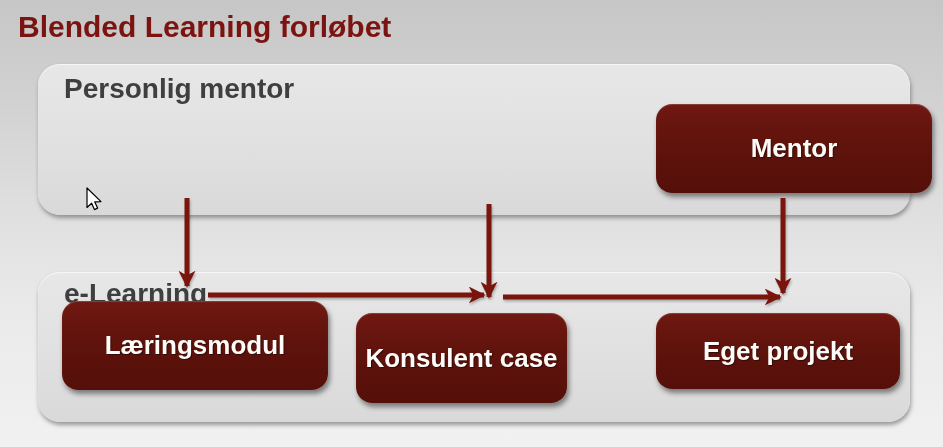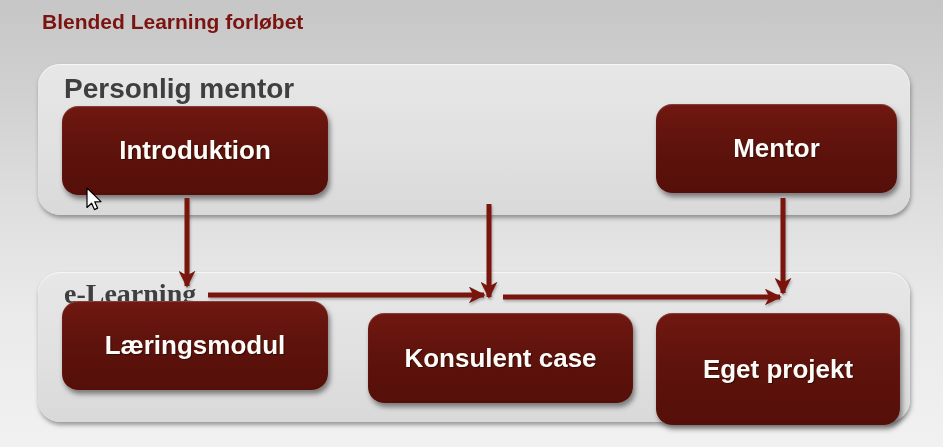--- a/index.html
+++ b/index.html
@@ -12,66 +12,65 @@
     position: relative;
     width: 943px;
     height: 447px;
     background: linear-gradient(180deg, #c6c6c6 0%, #d0d0d0 20%, #dedede 45%, #eaeaea 70%, #f1f1f1 100%);
     overflow: hidden;
   }
   .page-title {
     position: absolute;
     left: 18px;
     top: 10px;
-    font-size: 21px;
+    font-size: 30px;
     font-weight: bold;
     color: #7b1410;
     letter-spacing: 0px;
-    margin-left: 24px;
   }
   .band {
     position: absolute;
     left: 38px;
     width: 872px;
     border-radius: 22px;
     background: linear-gradient(180deg, #e7e7e7 0%, #e0e0e0 60%, #d9d9d9 100%);
     box-shadow: 1px 3px 4px rgba(80,80,80,0.55), inset 0 1px 1px rgba(255,255,255,0.7);
   }
   .band-top { top: 64px; height: 151px; }
   .band-bottom { top: 272px; height: 150px; }
   .band-label {
     position: absolute;
     left: 26px;
     top: 9px;
     font-size: 28px;
     font-weight: bold;
     color: #3f3f3f;
   }
-  .band-bottom .band-label { top: 6px; font-family: Liberation Serif, serif; }
+  .band-bottom .band-label { top: 6px; }
   .redbox {
     position: absolute;
     border-radius: 16px;
     background: linear-gradient(180deg, #701811 0%, #5f130c 45%, #550f09 100%);
     box-shadow: 2px 4px 5px rgba(70,70,70,0.65), inset 0 1px 1px rgba(255,255,255,0.18);
     display: flex;
     align-items: center;
     justify-content: center;
   }
   .redbox .box-label {
     color: #fdfcf8;
     font-size: 26px;
     font-weight: bold;
     text-shadow: 1px 1px 1px rgba(0,0,0,0.45);
     white-space: nowrap;
   }
   .box-introduktion   { left: 62px;  top: 106px; width: 266px; height: 89px; }
-  .box-mentor         { left: 656px; top: 104px; width: 241px; height: 89px; }
+  .box-mentor         { left: 656px; top: 104px; width: 276px; height: 89px; }
   .box-laeringsmodul  { left: 62px;  top: 301px; width: 266px; height: 89px; }
-  .box-konsulent-case { left: 356px; top: 313px; width: 265px; height: 90px; margin-left: 12px; }
-  .box-eget-projekt   { left: 656px; top: 313px; width: 244px; height: 112px; }
+  .box-konsulent-case { left: 356px; top: 313px; width: 211px; height: 90px; }
+  .box-eget-projekt   { left: 656px; top: 313px; width: 244px; height: 76px; }
   .arrows-layer {
     position: absolute;
     left: 0; top: 0;
     width: 943px; height: 447px;
     pointer-events: none;
     filter: drop-shadow(1px 2px 1px rgba(60,60,60,0.35));
   }
   .cursor-layer {
     position: absolute;
     left: 86px; top: 187px;
@@ -87,23 +86,20 @@
   <div class="page-title">Blended Learning forløbet</div>
 
   <div class="band band-top">
     <div class="band-label">Personlig mentor</div>
   </div>
 
   <div class="band band-bottom">
     <div class="band-label">e-Learning</div>
   </div>
 
-  <div class="redbox box-introduktion">
-    <span class="box-label">Introduktion</span>
-  </div>
   <div class="redbox box-mentor">
     <span class="box-label">Mentor</span>
   </div>
   <div class="redbox box-laeringsmodul">
     <span class="box-label">Læringsmodul</span>
   </div>
   <div class="redbox box-konsulent-case">
     <span class="box-label">Konsulent case</span>
   </div>
   <div class="redbox box-eget-projekt">

